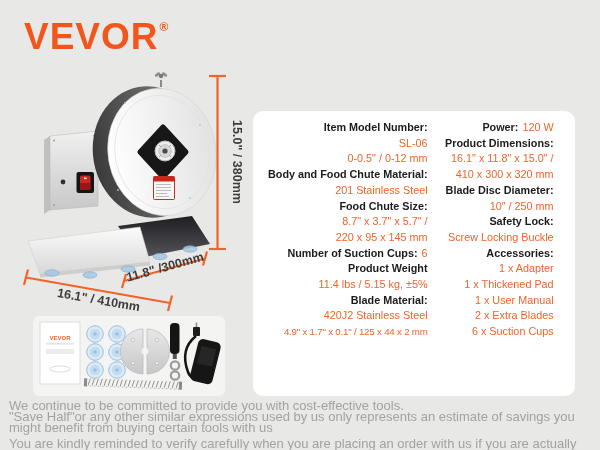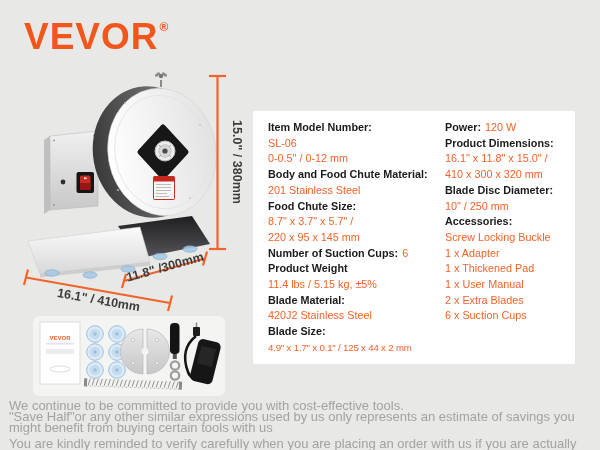--- a/index.html
+++ b/index.html
@@ -13,22 +13,22 @@
     position:absolute; left:24px; top:16px;
     font-size:37px; font-weight:bold; letter-spacing:1px;
     color:#F1571D;
   }
   .logo sup{font-size:12px; font-weight:bold; vertical-align:18px; margin-left:1px;}
   
   .illus{position:absolute; left:0; top:55px;}
   .illus text{font-family:"Liberation Sans", sans-serif;}
   
   .card{
-    position:absolute; left:253px; top:111px; width:322px; height:253px;
-    background:#FFFFFF; border-radius:2px;
+    position:absolute; left:253px; top:111px; width:322px; height:285px;
+    background:#FFFFFF; border-radius:10px;text-align:right;
   }
   .col{position:absolute; top:9px;}
   .colL{left:15px;}
   .colR{left:192px;}
   .ln{line-height:15.7px; font-size:10.8px; white-space:nowrap;}
   .lb{font-weight:bold; color:#1B1B1B;}
   .vl{color:#F2632A;}
   .pad{margin-left:4px;}
   .tight{font-size:9.7px; letter-spacing:-0.2px;}
   
@@ -243,32 +243,32 @@
       <div class="ln lb">Body and Food Chute Material:</div>
       <div class="ln vl">201 Stainless Steel</div>
       <div class="ln lb">Food Chute Size:</div>
       <div class="ln vl">8.7" x 3.7" x 5.7" /</div>
       <div class="ln vl">220 x 95 x 145 mm</div>
       <div class="ln"><span class="lb">Number of Suction Cups:</span><span class="vl pad">6</span></div>
       <div class="ln lb">Product Weight</div>
       <div class="ln vl">11.4 lbs / 5.15 kg, ±5%</div>
       <div class="ln lb">Blade Material:</div>
       <div class="ln vl">420J2 Stainless Steel</div>
-      <div class="ln lb">Blade Size:</div>
       <div class="ln vl tight">4.9" x 1.7" x 0.1" / 125 x 44 x 2 mm</div>
     </div>
     <div class="col colR">
       <div class="ln"><span class="lb">Power:</span><span class="vl pad">120 W</span></div>
       <div class="ln lb">Product Dimensions:</div>
       <div class="ln vl">16.1" x 11.8" x 15.0" /</div>
       <div class="ln vl">410 x 300 x 320 mm</div>
       <div class="ln lb">Blade Disc Diameter:</div>
       <div class="ln vl">10" / 250 mm</div>
+      <div class="ln lb">Safety Lock:</div>
+      <div class="ln vl">Screw Locking Buckle</div>
       <div class="ln lb">Accessories:</div>
-      <div class="ln vl">Screw Locking Buckle</div>
       <div class="ln vl">1 x Adapter</div>
       <div class="ln vl">1 x Thickened Pad</div>
       <div class="ln vl">1 x User Manual</div>
       <div class="ln vl">2 x Extra Blades</div>
       <div class="ln vl">6 x Suction Cups</div>
     </div>
   </div>
 
   <div class="footer">
     <div class="fl1">We continue to be committed to provide you with cost-effective tools.</div>

